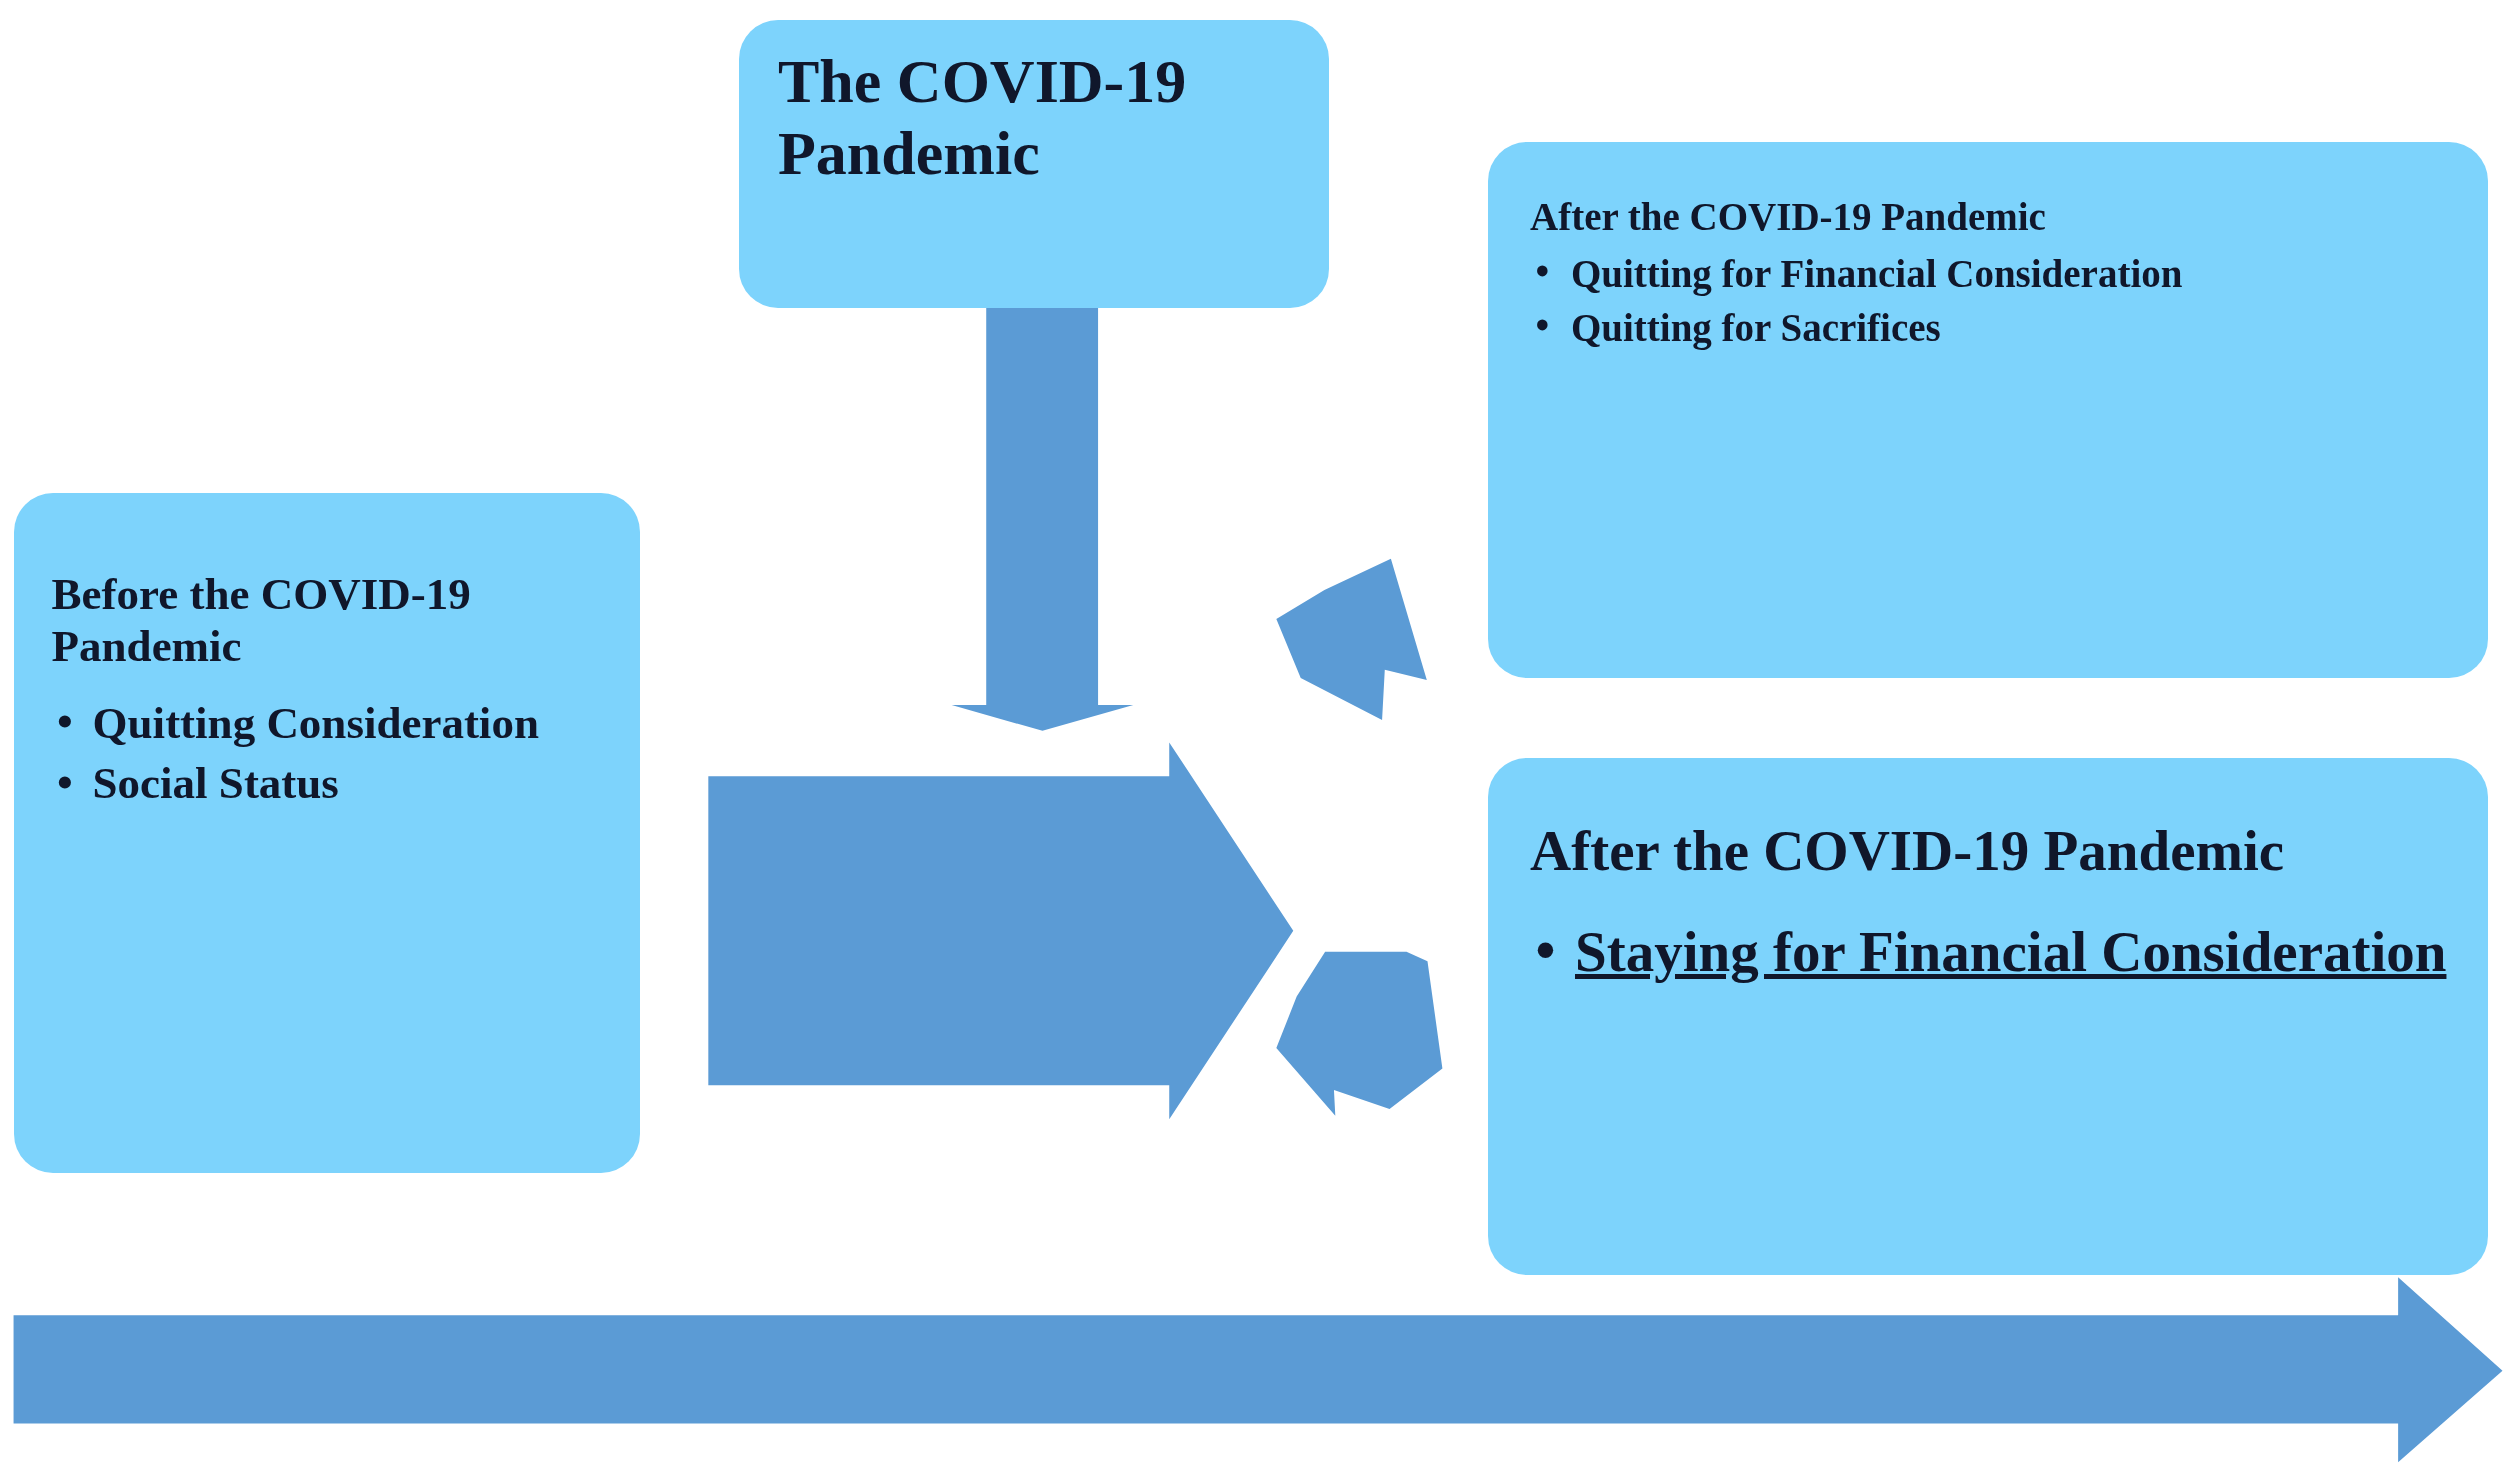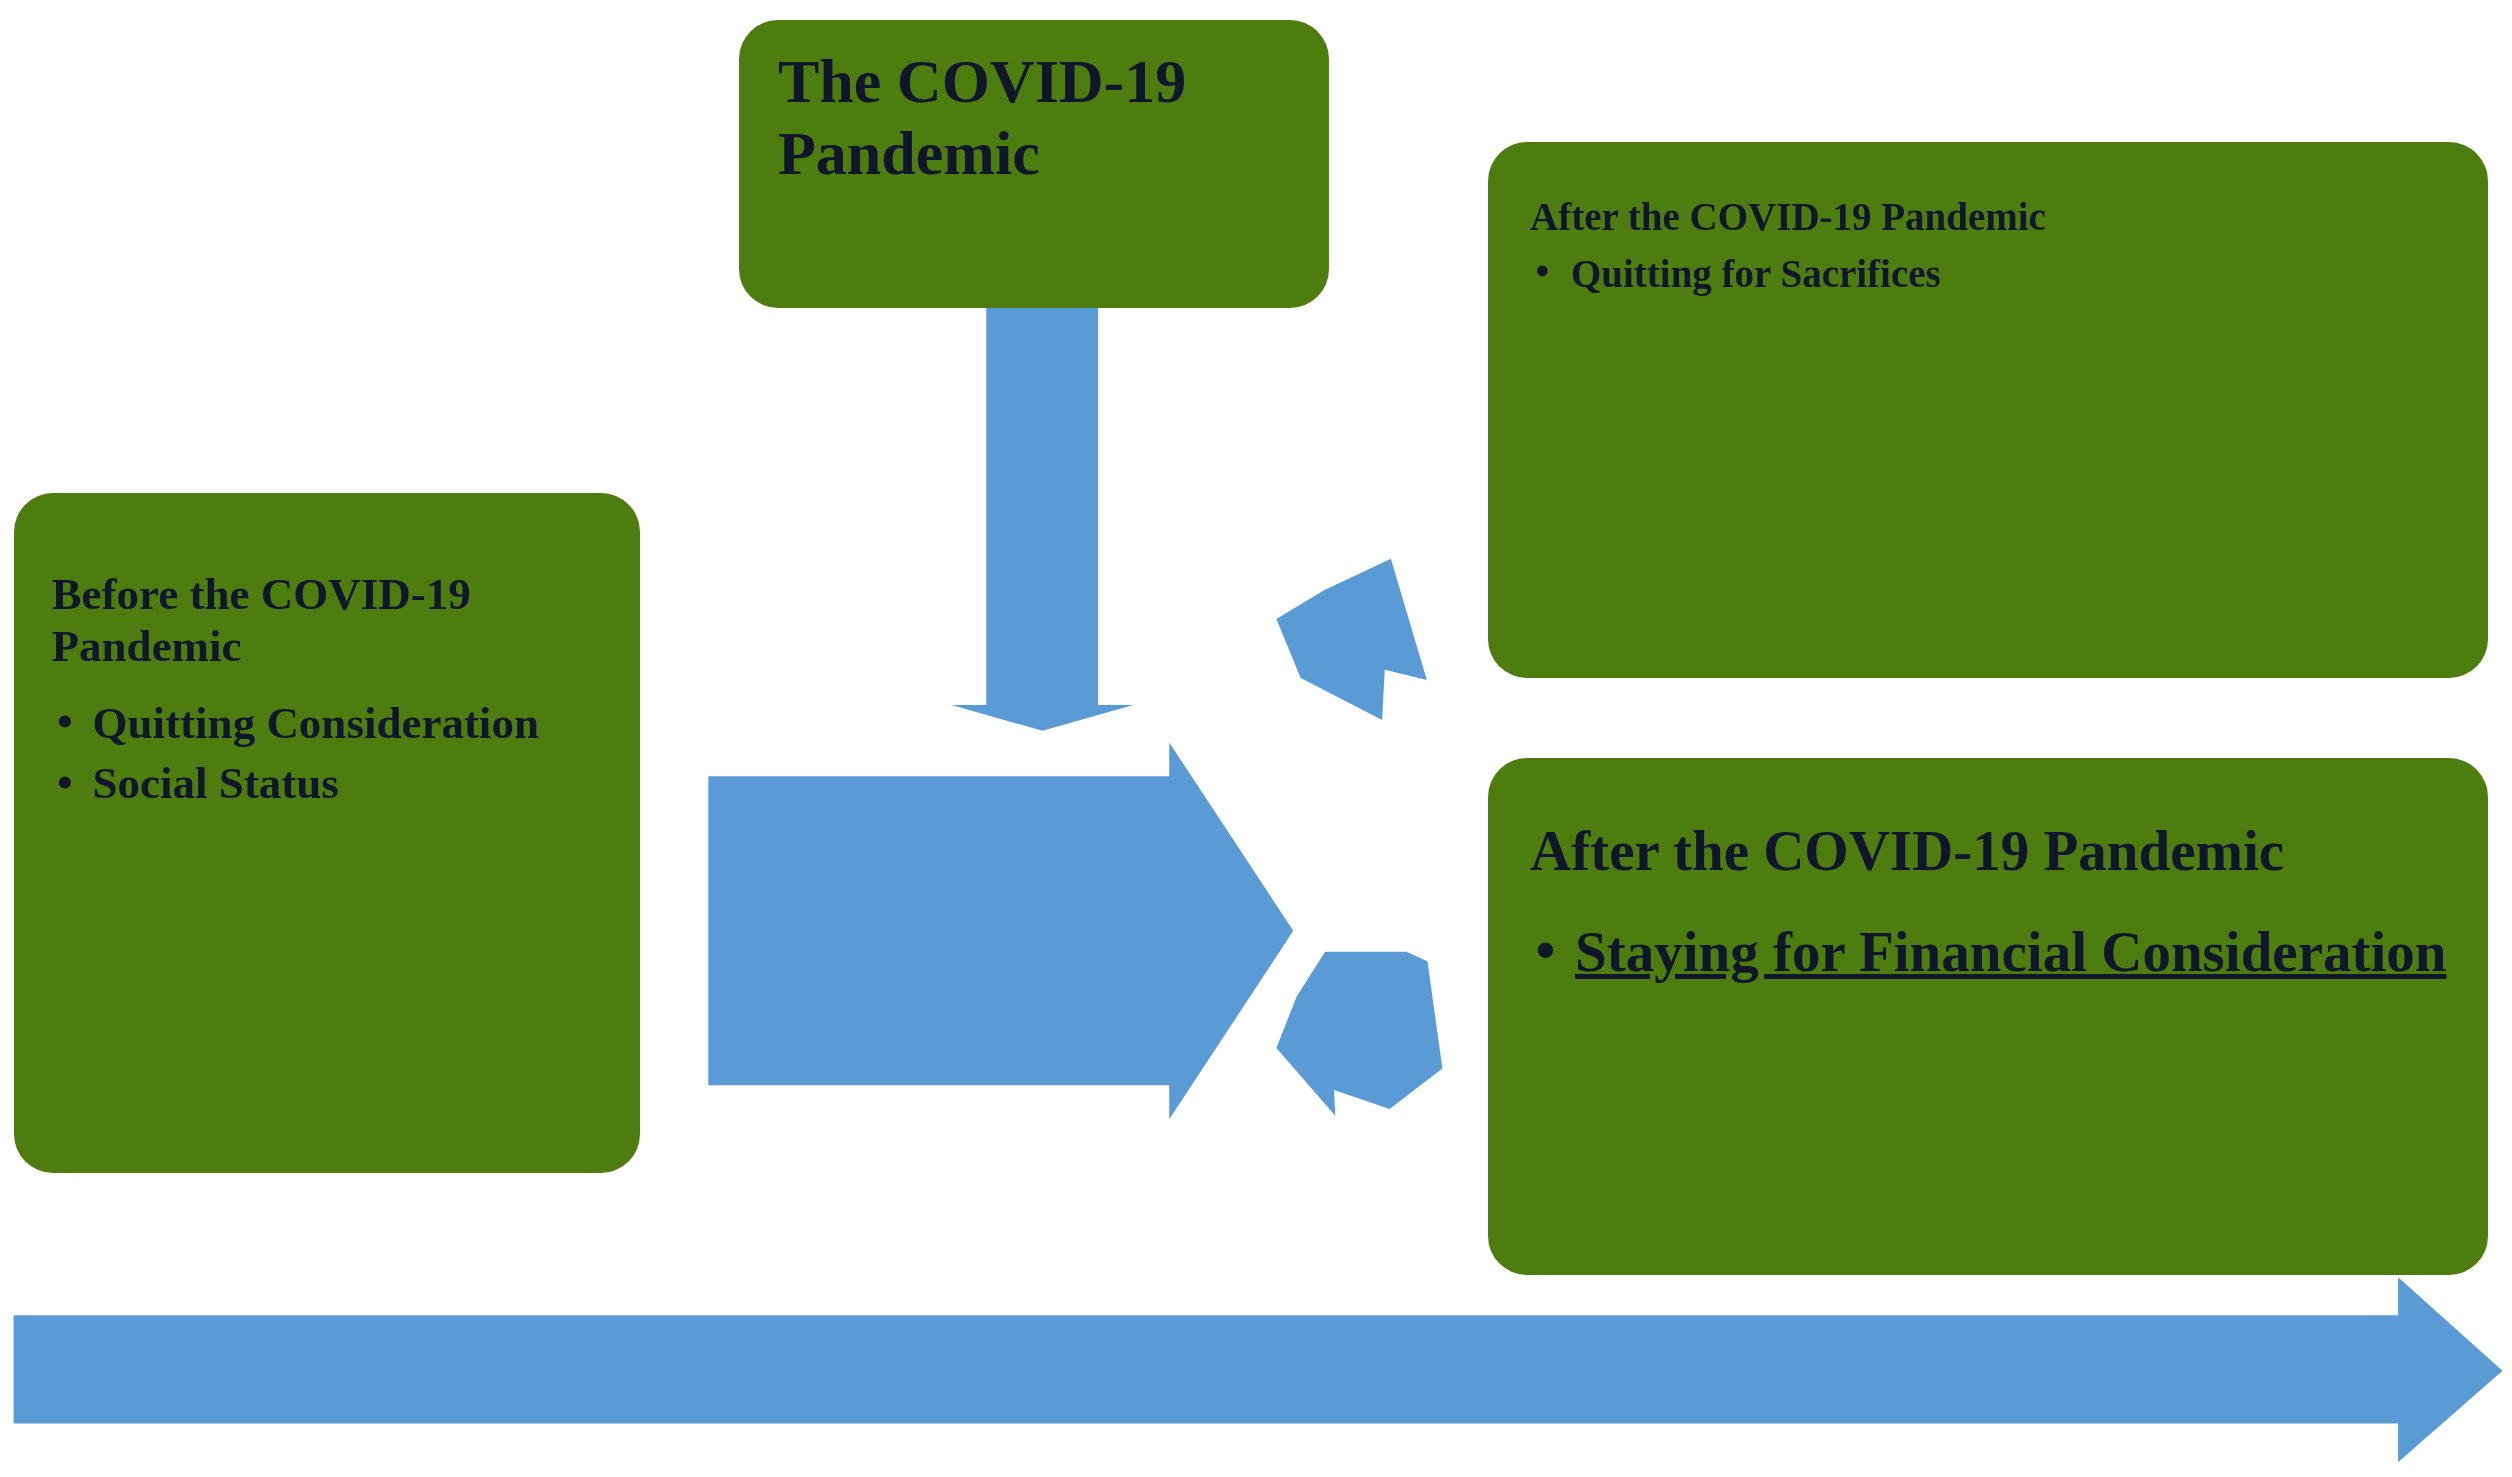--- a/index.html
+++ b/index.html
@@ -15,21 +15,21 @@
     position: relative;
     width: 2512px;
     height: 1478px;
     background: #ffffff;
     overflow: hidden;
   }
 
   
   .box {
     position: absolute;
-    background: #4d7c0f;
+    background: #7dd3fc;
     border-radius: 39px;
     box-sizing: border-box;
     color: #10172B;
     font-weight: bold;
     line-height: 1.16;
   }
 
   #box-before {
     left: 13.6px;  top: 493px;
     width: 626px; height: 680px;
@@ -119,20 +119,21 @@
     </ul>
   </div>
 
   <div class="box" id="box-pandemic">
     <div class="box-heading">The COVID-19 Pandemic</div>
   </div>
 
   <div class="box" id="box-after-quitting">
     <div class="box-heading">After the COVID-19 Pandemic</div>
     <ul class="box-list">
+      <li>Quitting for Financial Consideration</li>
       <li>Quitting for Sacrifices</li>
     </ul>
   </div>
 
   <div class="box" id="box-after-staying">
     <div class="box-heading">After the COVID-19 Pandemic</div>
     <ul class="box-list">
       <li>Staying for Financial Consideration</li>
     </ul>
   </div>

